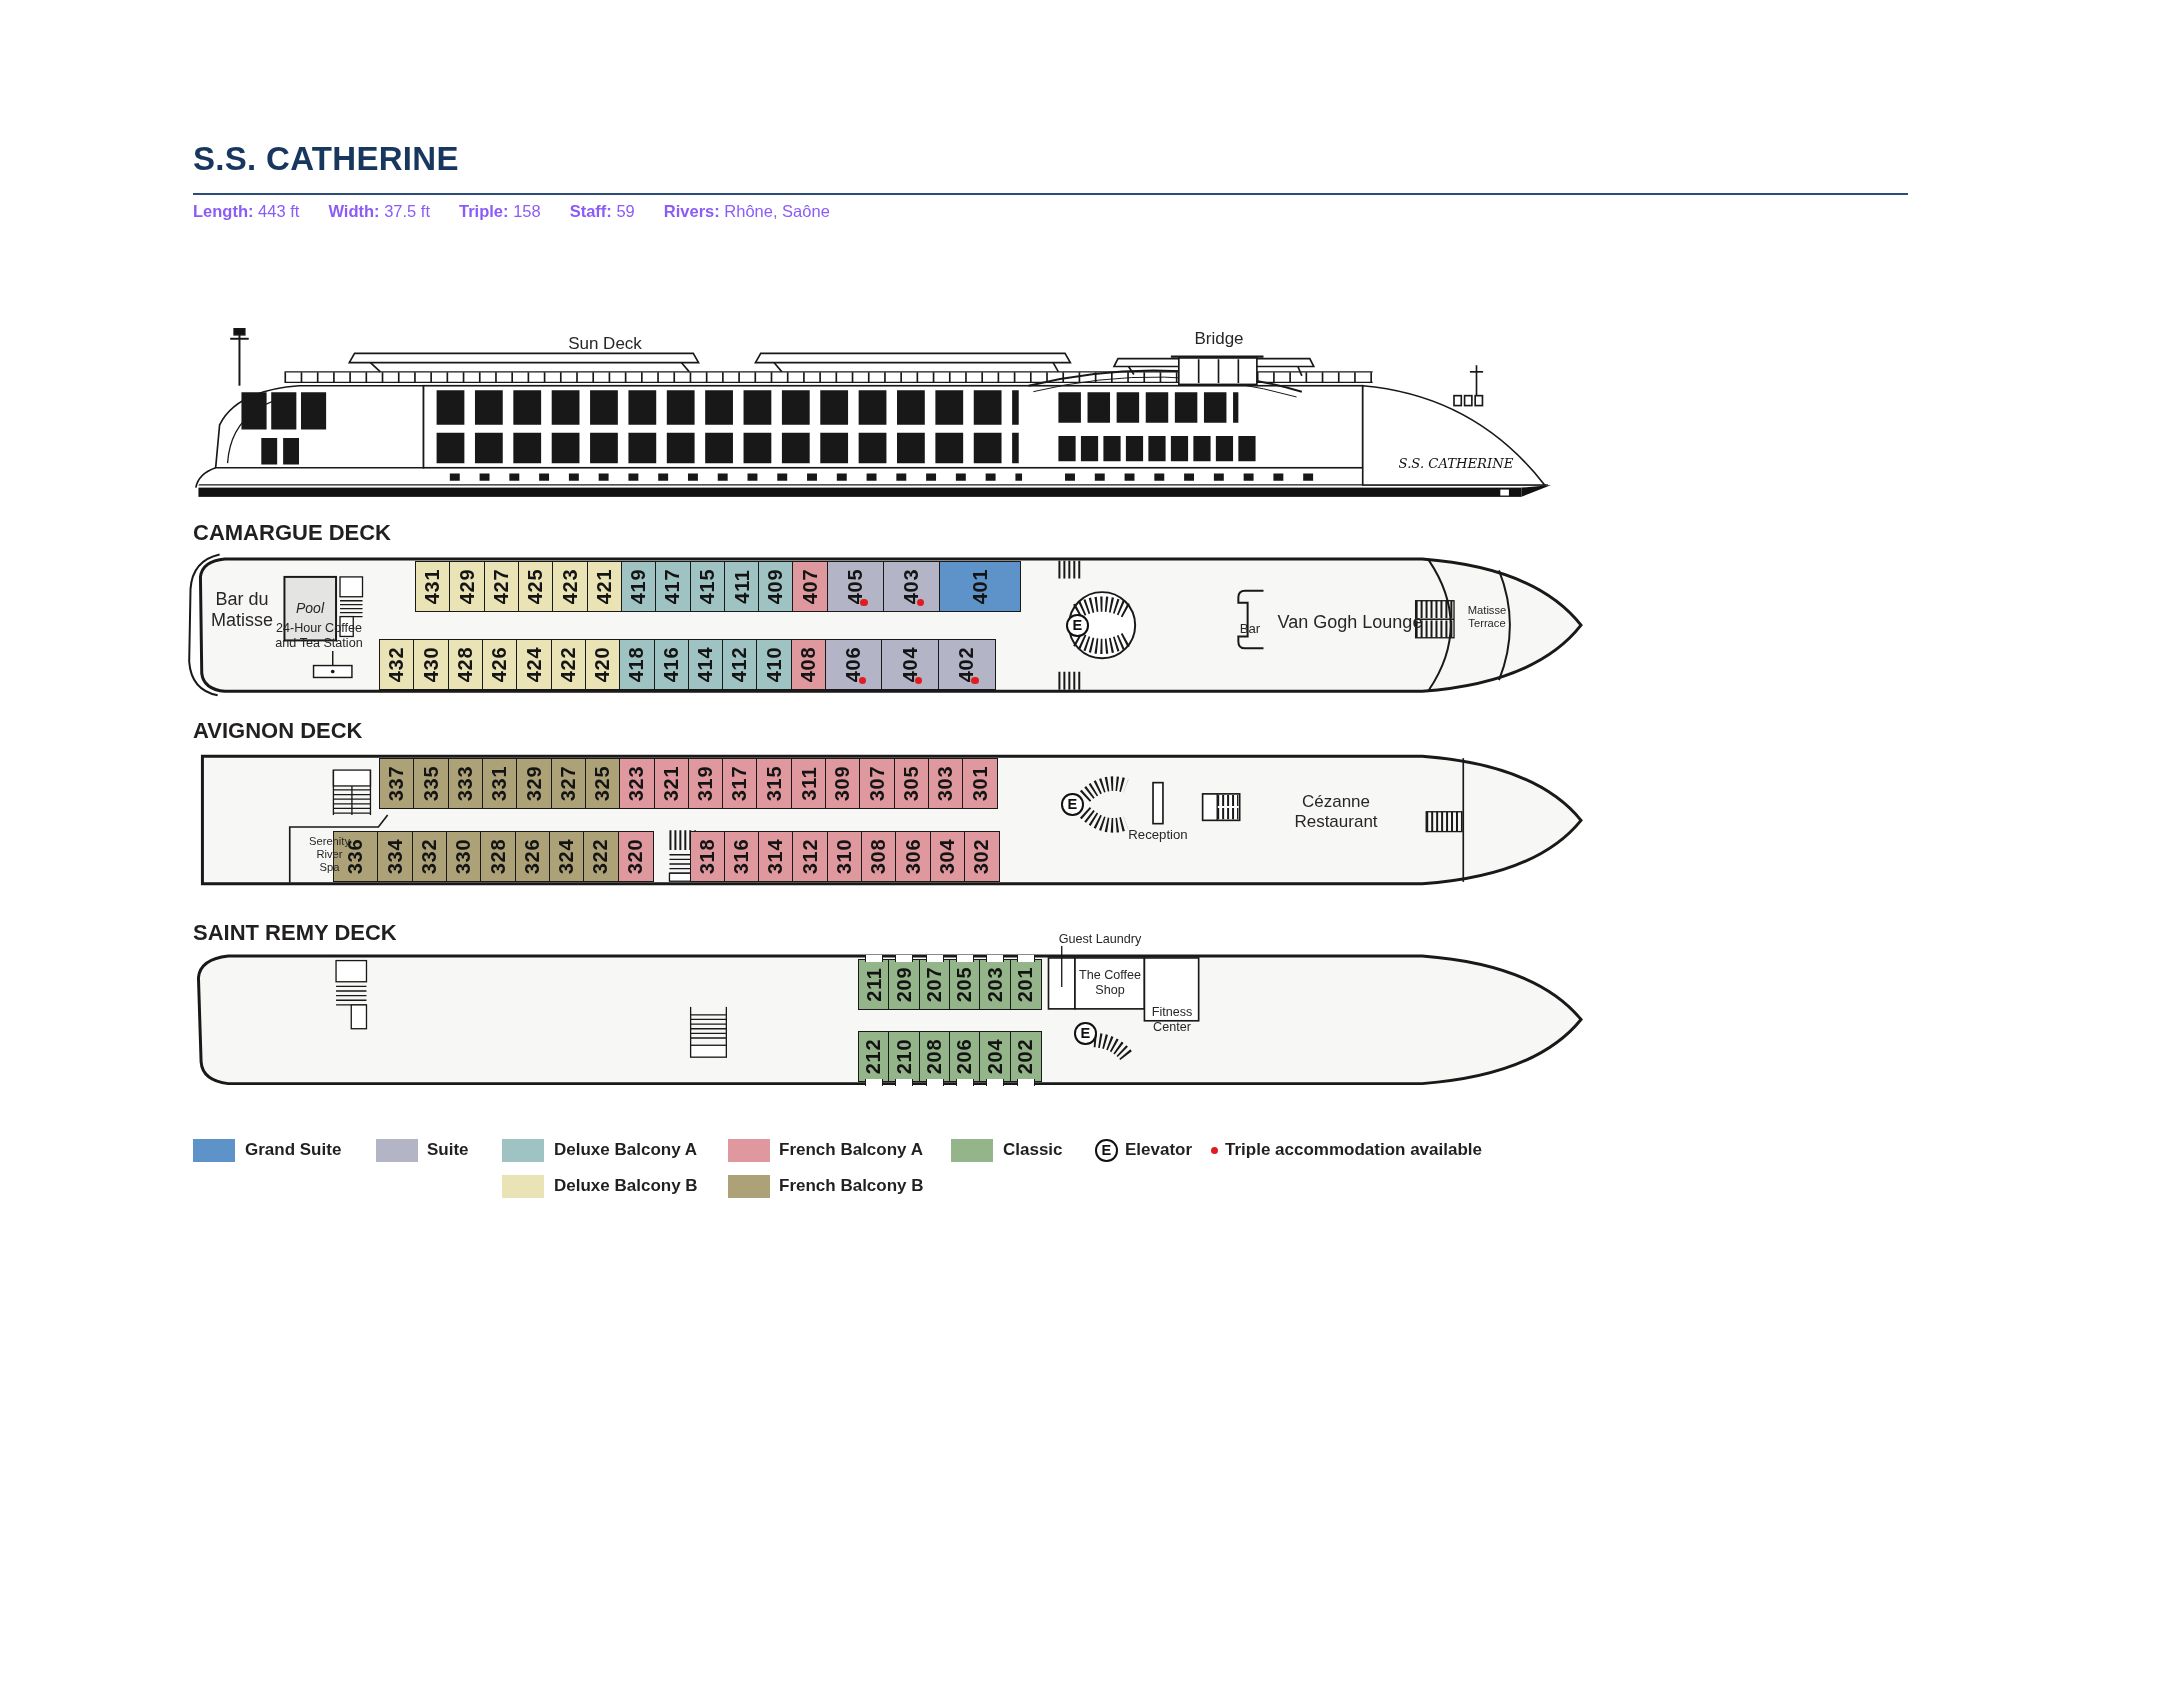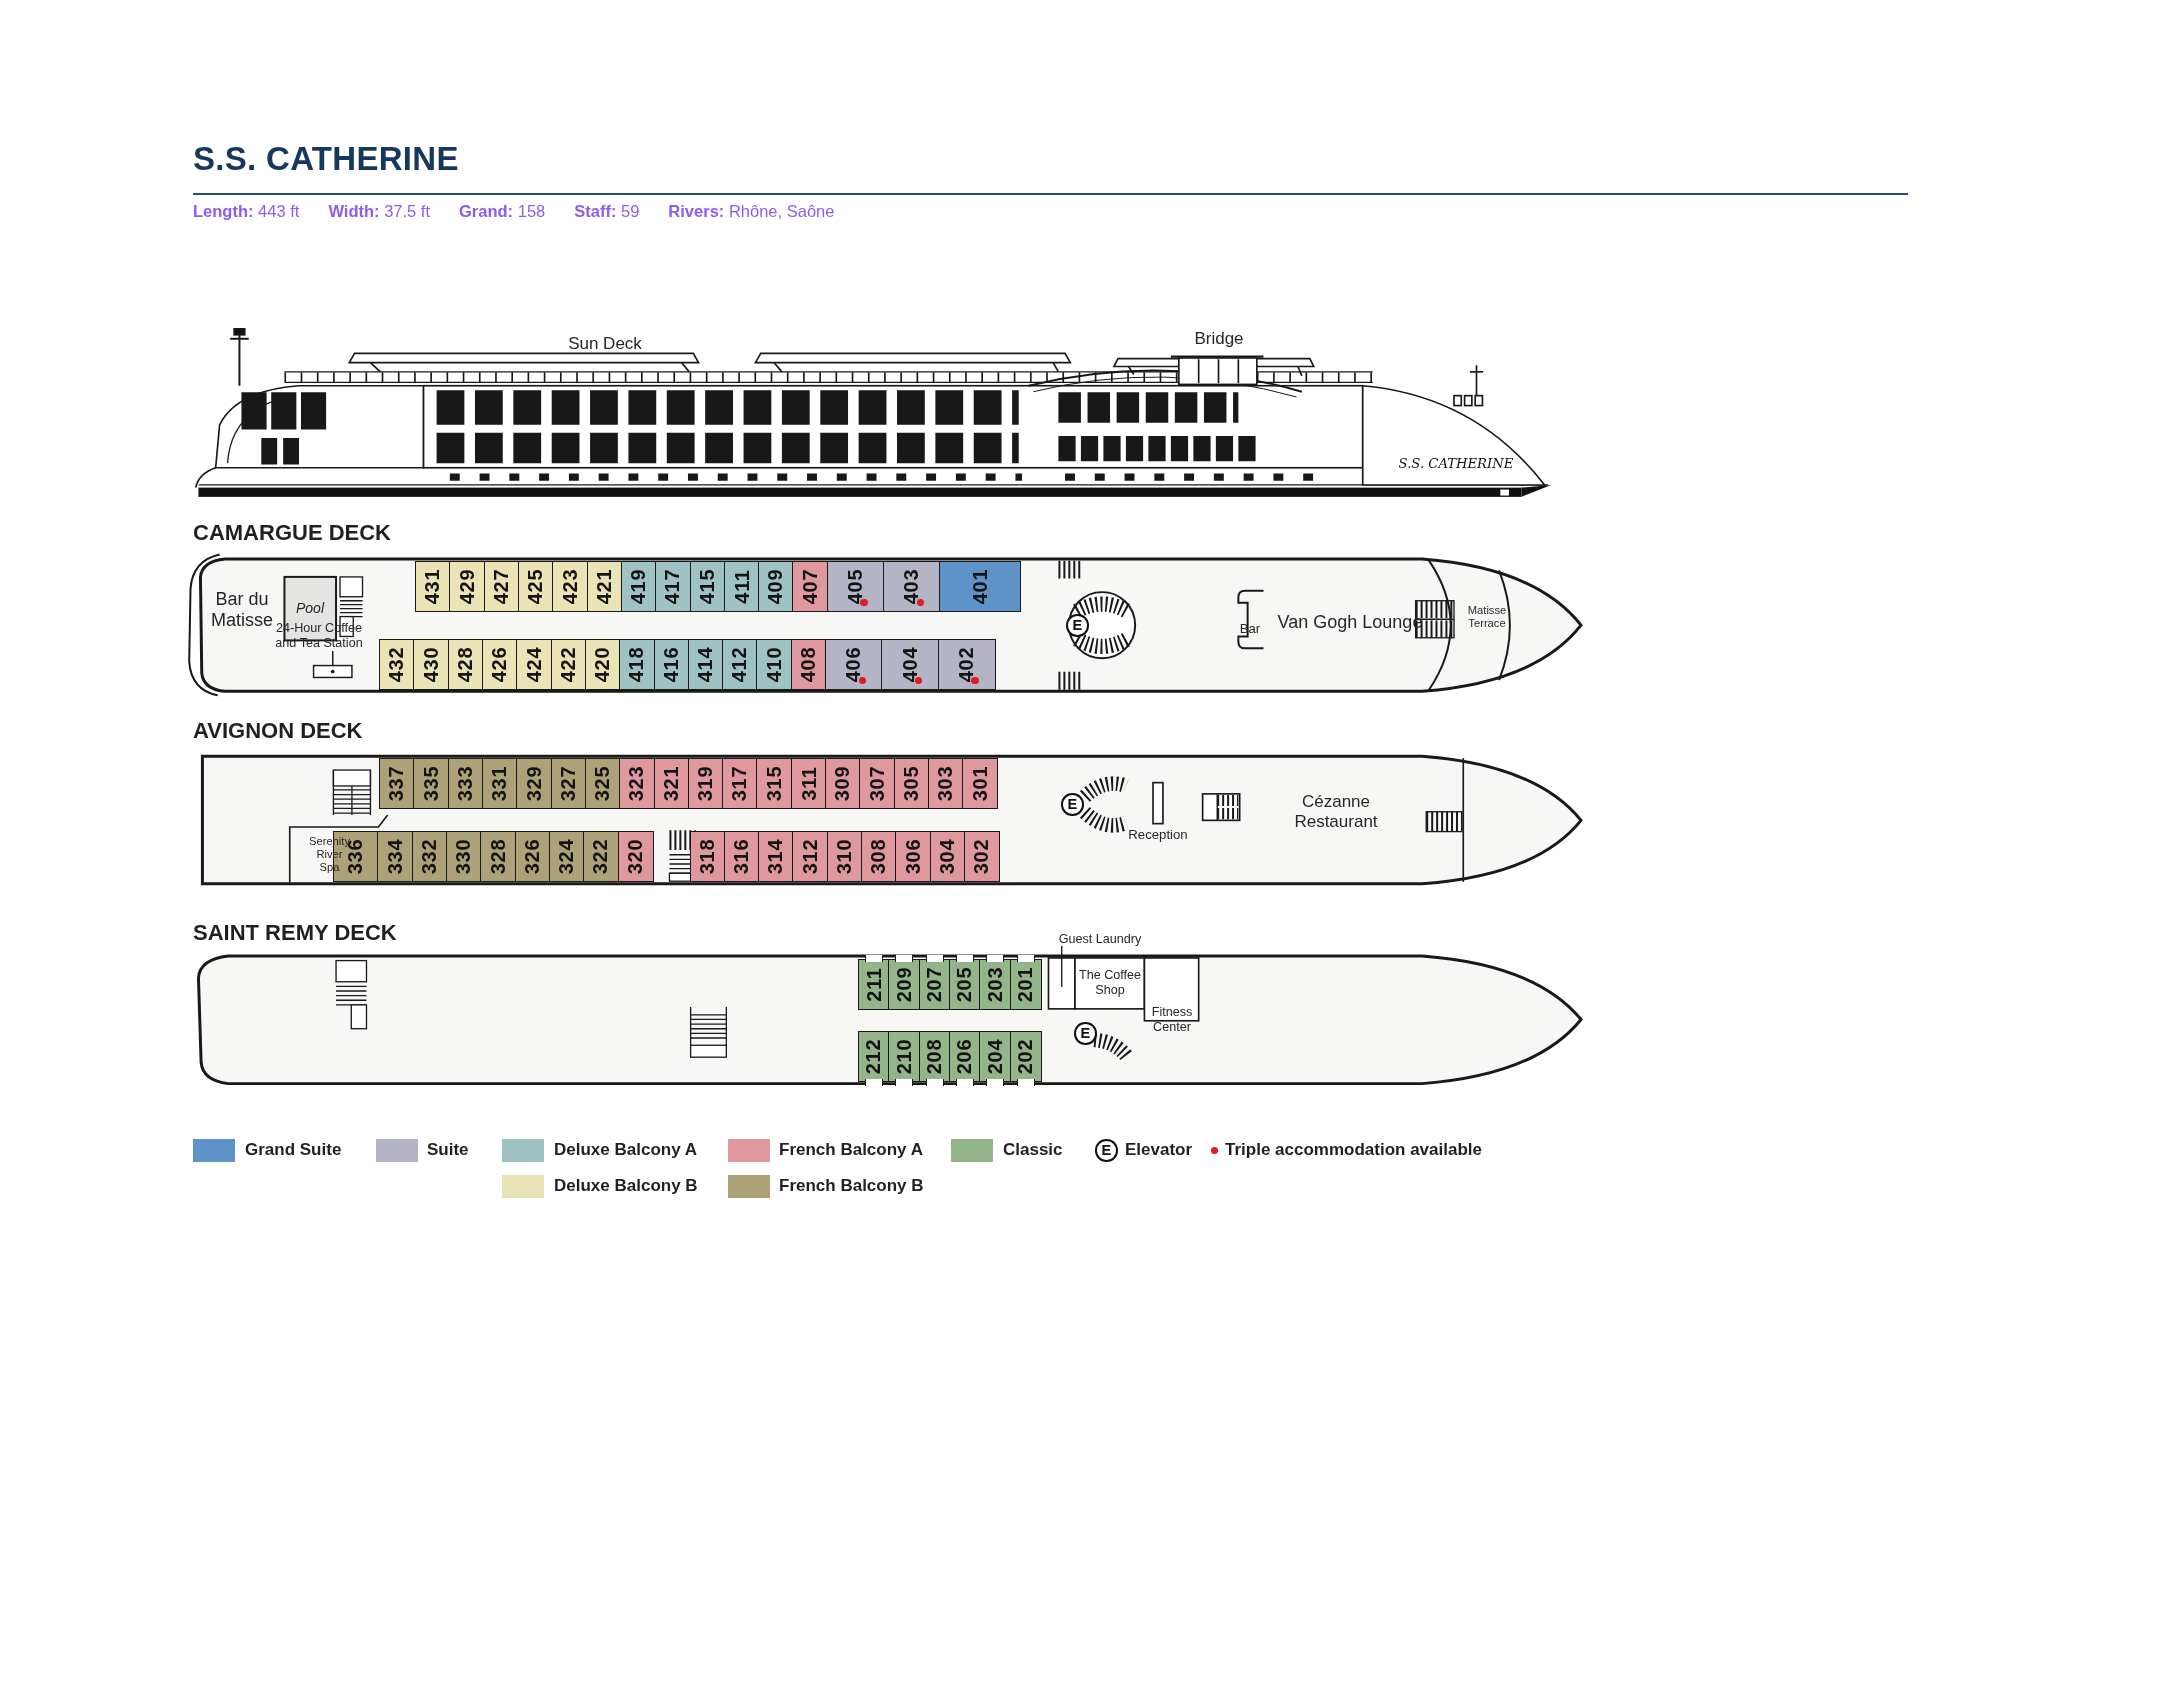--- a/index.html
+++ b/index.html
@@ -223,21 +223,21 @@
 
       <path d="M 1654,1572 Q 1687,1574 1704,1598" stroke-width="22" stroke-dasharray="3,4.5"></path>
     </g>
   </svg>
 
   <div class="page-title">S.S. CATHERINE</div>
   <div class="title-rule"></div>
   <div class="specs">
     <span><b>Length:</b><span>443 ft</span></span>
     <span><b>Width:</b><span>37.5 ft</span></span>
-    <span><b>Grand:</b><span>158</span></span>
+    <span><b>Triple:</b><span>158</span></span>
     <span><b>Staff:</b><span>59</span></span>
     <span><b>Rivers:</b><span>Rhône, Saône</span></span>
   </div>
 
   <div class="lbl" style="left:605px;top:344px;font-size:17px;">Sun Deck</div>
   <div class="lbl" style="left:1219px;top:339px;font-size:17px;">Bridge</div>
   <div class="ship-name" style="left:1456px;top:463px;">S.S. CATHERINE</div>
 
   <div class="deck-title" style="top:520px;">CAMARGUE DECK</div>
   <div class="cabin-row notranslate" style="left:415px;top:561px;">

